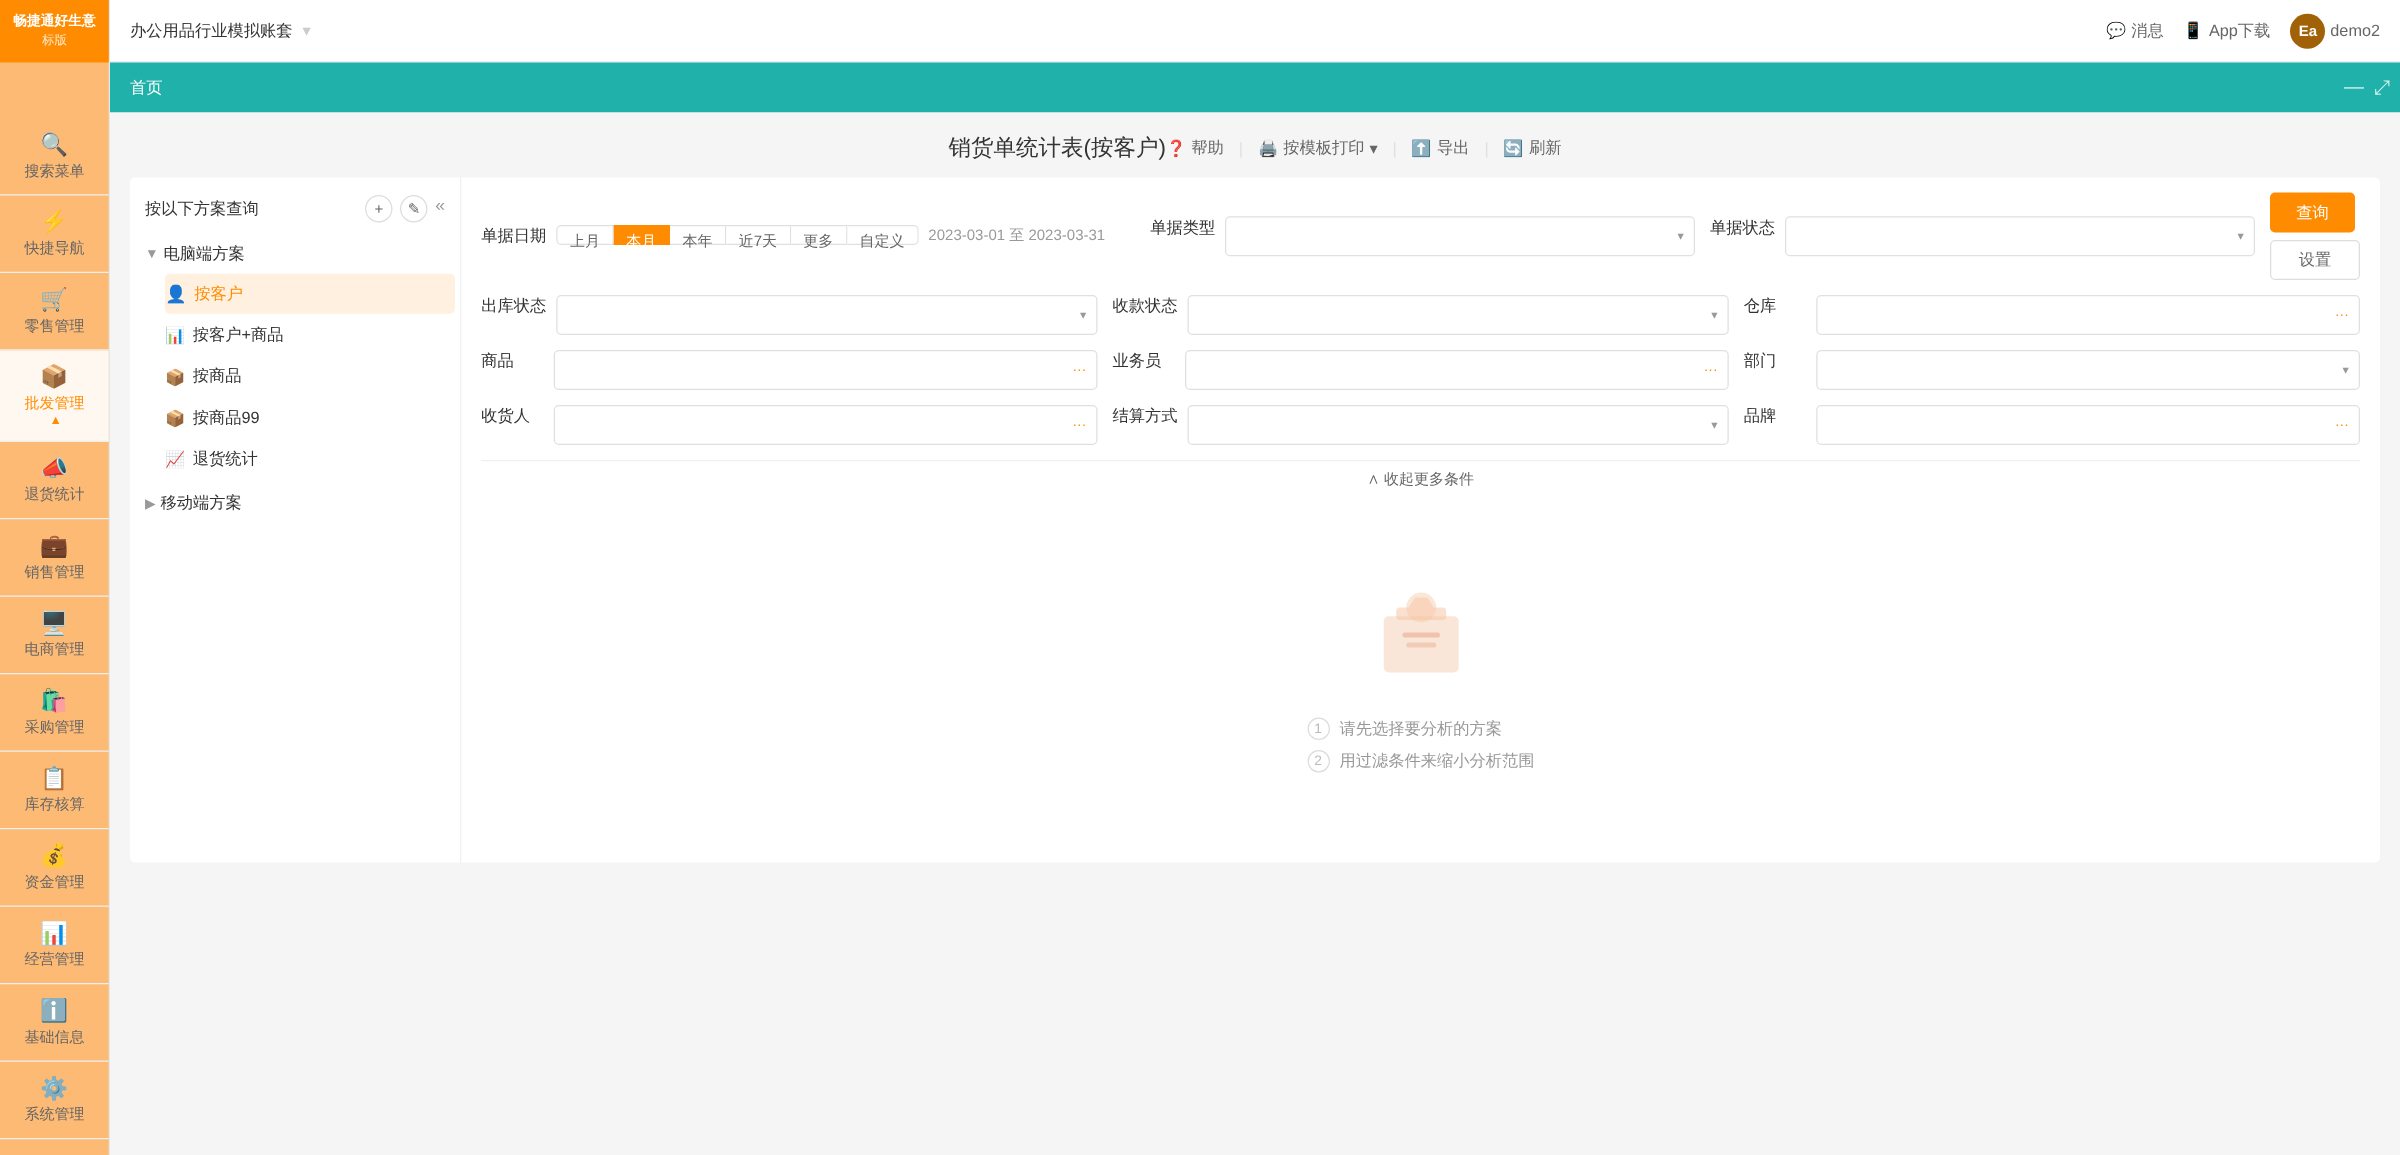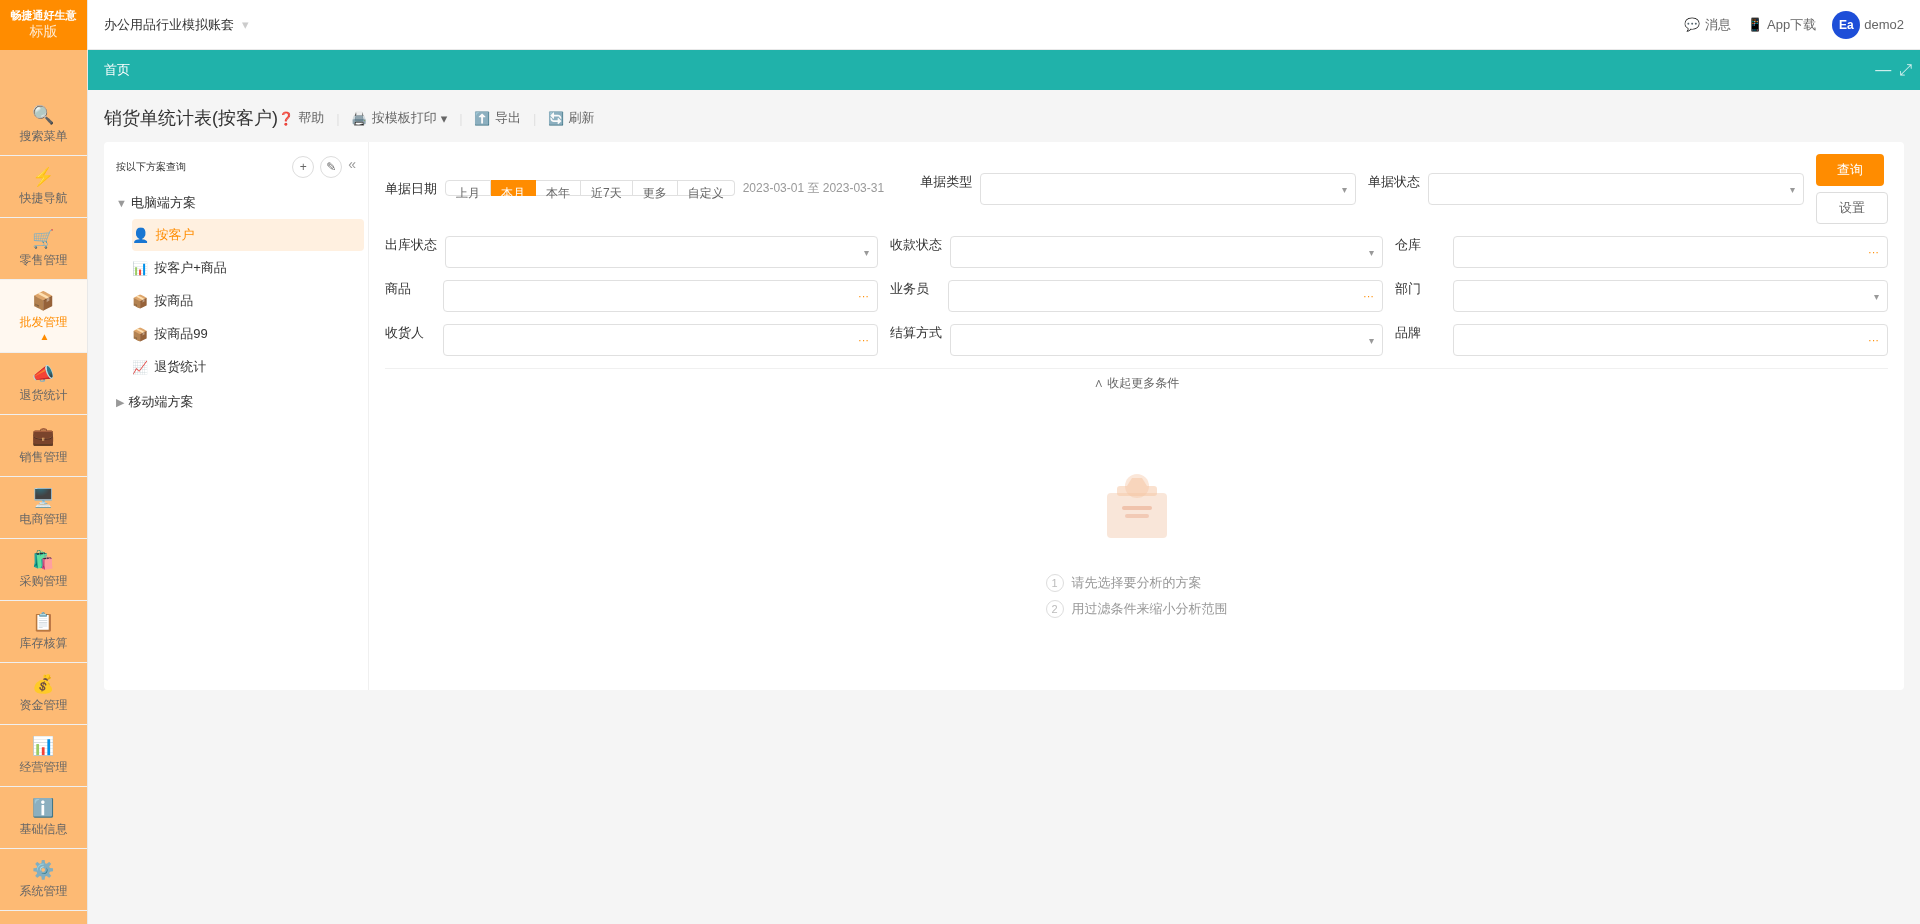--- a/index.html
+++ b/index.html
@@ -2,65 +2,65 @@
 <html><head>
   <meta charset="utf-8">
   <style>
     * { box-sizing: border-box; margin: 0; padding: 0; }
     body { font-family: 'Microsoft YaHei', Arial, sans-serif; font-size: 13px; background: #f5f5f5; color: #333; display: flex; height: 924px; overflow: hidden; }
 
     
     .sidebar { width: 88px; background: #fdba74; display: flex; flex-direction: column; border-right: 1px solid #e8e8e8; flex-shrink: 0; gap: 44px; }
     .sidebar-logo { height: 50px; background: #ff8c00; display: flex; align-items: center; justify-content: center; flex-direction: column; cursor: pointer; }
     .sidebar-logo .logo-text { color: #fff; font-size: 11px; font-weight: bold; line-height: 1.2; }
-    .sidebar-logo .logo-sub { color: rgba(255,255,255,0.8); font-size: 14px; }
+    .sidebar-logo .logo-sub { color: rgba(255,255,255,0.8); font-size: 10px; }
     .sidebar-menu { flex: 1; overflow-y: auto; }
     .sidebar-item { display: flex; flex-direction: column; align-items: center; justify-content: center; padding: 10px 0; cursor: pointer; font-size: 12px; color: #666; min-height: 52px; border-bottom: 1px solid #f0f0f0; }
     .sidebar-item.active { color: #ff8c00; background: #fff8f0; }
     .sidebar-item .item-icon { font-size: 18px; margin-bottom: 2px; }
     .sidebar-item .arrow { font-size: 10px; margin-left: 2px; }
 
     
     .main-wrap { flex: 1; display: flex; flex-direction: column; overflow: hidden; }
 
     
     .top-header { height: 50px; background: #fff; display: flex; justify-content: space-between; padding: 0 16px; border-bottom: 1px solid #e8e8e8; flex-shrink: 0; }
     .top-header-left { display: flex; align-items: center; gap: 8px; }
     .breadcrumb-title { font-size: 13px; color: #333; }
     .breadcrumb-arrow { color: #ccc; }
     .top-header-right { display: flex; align-items: center; gap: 16px; }
     .header-btn { display: flex; align-items: center; gap: 4px; cursor: pointer; color: #666; font-size: 13px; }
-    .user-avatar { width: 28px; height: 28px; border-radius: 50%; background: #1d4ed8; display: flex; align-items: center; justify-content: center; color: #fff; font-size: 12px; font-weight: bold; }
+    .user-avatar { width: 28px; height: 28px; border-radius: 50%; background: #a16207; display: flex; align-items: center; justify-content: center; color: #fff; font-size: 12px; font-weight: bold; }
 
     
     .tab-bar { height: 40px; background: #20b2aa; display: flex; align-items: center; padding: 0; flex-shrink: 0; }
     .tab-item { height: 40px; display: flex; align-items: center; padding: 0 16px; cursor: pointer; font-size: 13px; color: rgba(255,255,255,0.8); gap: 6px; }
     .tab-item.active { background: #f5f5f5; color: #333; }
     .tab-item .tab-close { color: #999; font-size: 12px; cursor: pointer; }
     .tab-home { color: #fff; }
     .tab-bar-right { margin-left: auto; display: flex; align-items: center; gap: 8px; padding-right: 8px; }
     .tab-bar-btn { color: rgba(255,255,255,0.8); cursor: pointer; font-size: 16px; }
 
     
     .page-content { flex: 1; overflow: auto; padding: 16px; background: #f5f5f5; }
 
     
-    .page-header { display: flex; align-items: center; justify-content: flex-start; margin-bottom: 12px; }
+    .page-header { display: flex; align-items: center; justify-content: center; margin-bottom: 12px; }
     .page-title { font-size: 18px; color: #333; font-weight: 500; }
     .page-actions { display: flex; align-items: center; gap: 12px; }
     .page-action-btn { display: flex; align-items: center; gap: 4px; cursor: pointer; color: #666; font-size: 13px; }
     .separator { color: #e0e0e0; }
 
     
     .main-panel { background: #fff; border-radius: 4px; display: flex; }
 
     
     .scheme-panel { width: 265px; flex-shrink: 0; border-right: 1px solid #f0f0f0; padding: 8px 0; }
     .scheme-header { display: flex; align-items: center; padding: 6px 12px; gap: 6px; }
-    .scheme-header-title { font-size: 10px; color: #333; flex: 1; }
+    .scheme-header-title { font-size: 13px; color: #333; flex: 1; }
     .scheme-header-actions { display: flex; gap: 6px; }
     .scheme-action-icon { width: 22px; height: 22px; border-radius: 50%; border: 1px solid #ddd; display: flex; align-items: center; justify-content: center; cursor: pointer; font-size: 12px; color: #666; }
     .scheme-collapse { cursor: pointer; color: #999; font-size: 14px; }
 
     .scheme-group { margin-top: 4px; }
     .scheme-group-header { display: flex; align-items: center; padding: 6px 12px; cursor: pointer; }
     .scheme-group-arrow { color: #999; font-size: 11px; margin-right: 4px; }
     .scheme-group-title { font-size: 13px; color: #333; }
     .scheme-items { padding-left: 24px; }
     .scheme-item { display: flex; align-items: center; padding: 7px 12px 7px 0; cursor: pointer; gap: 6px; border-radius: 4px; margin: 1px 4px; }

